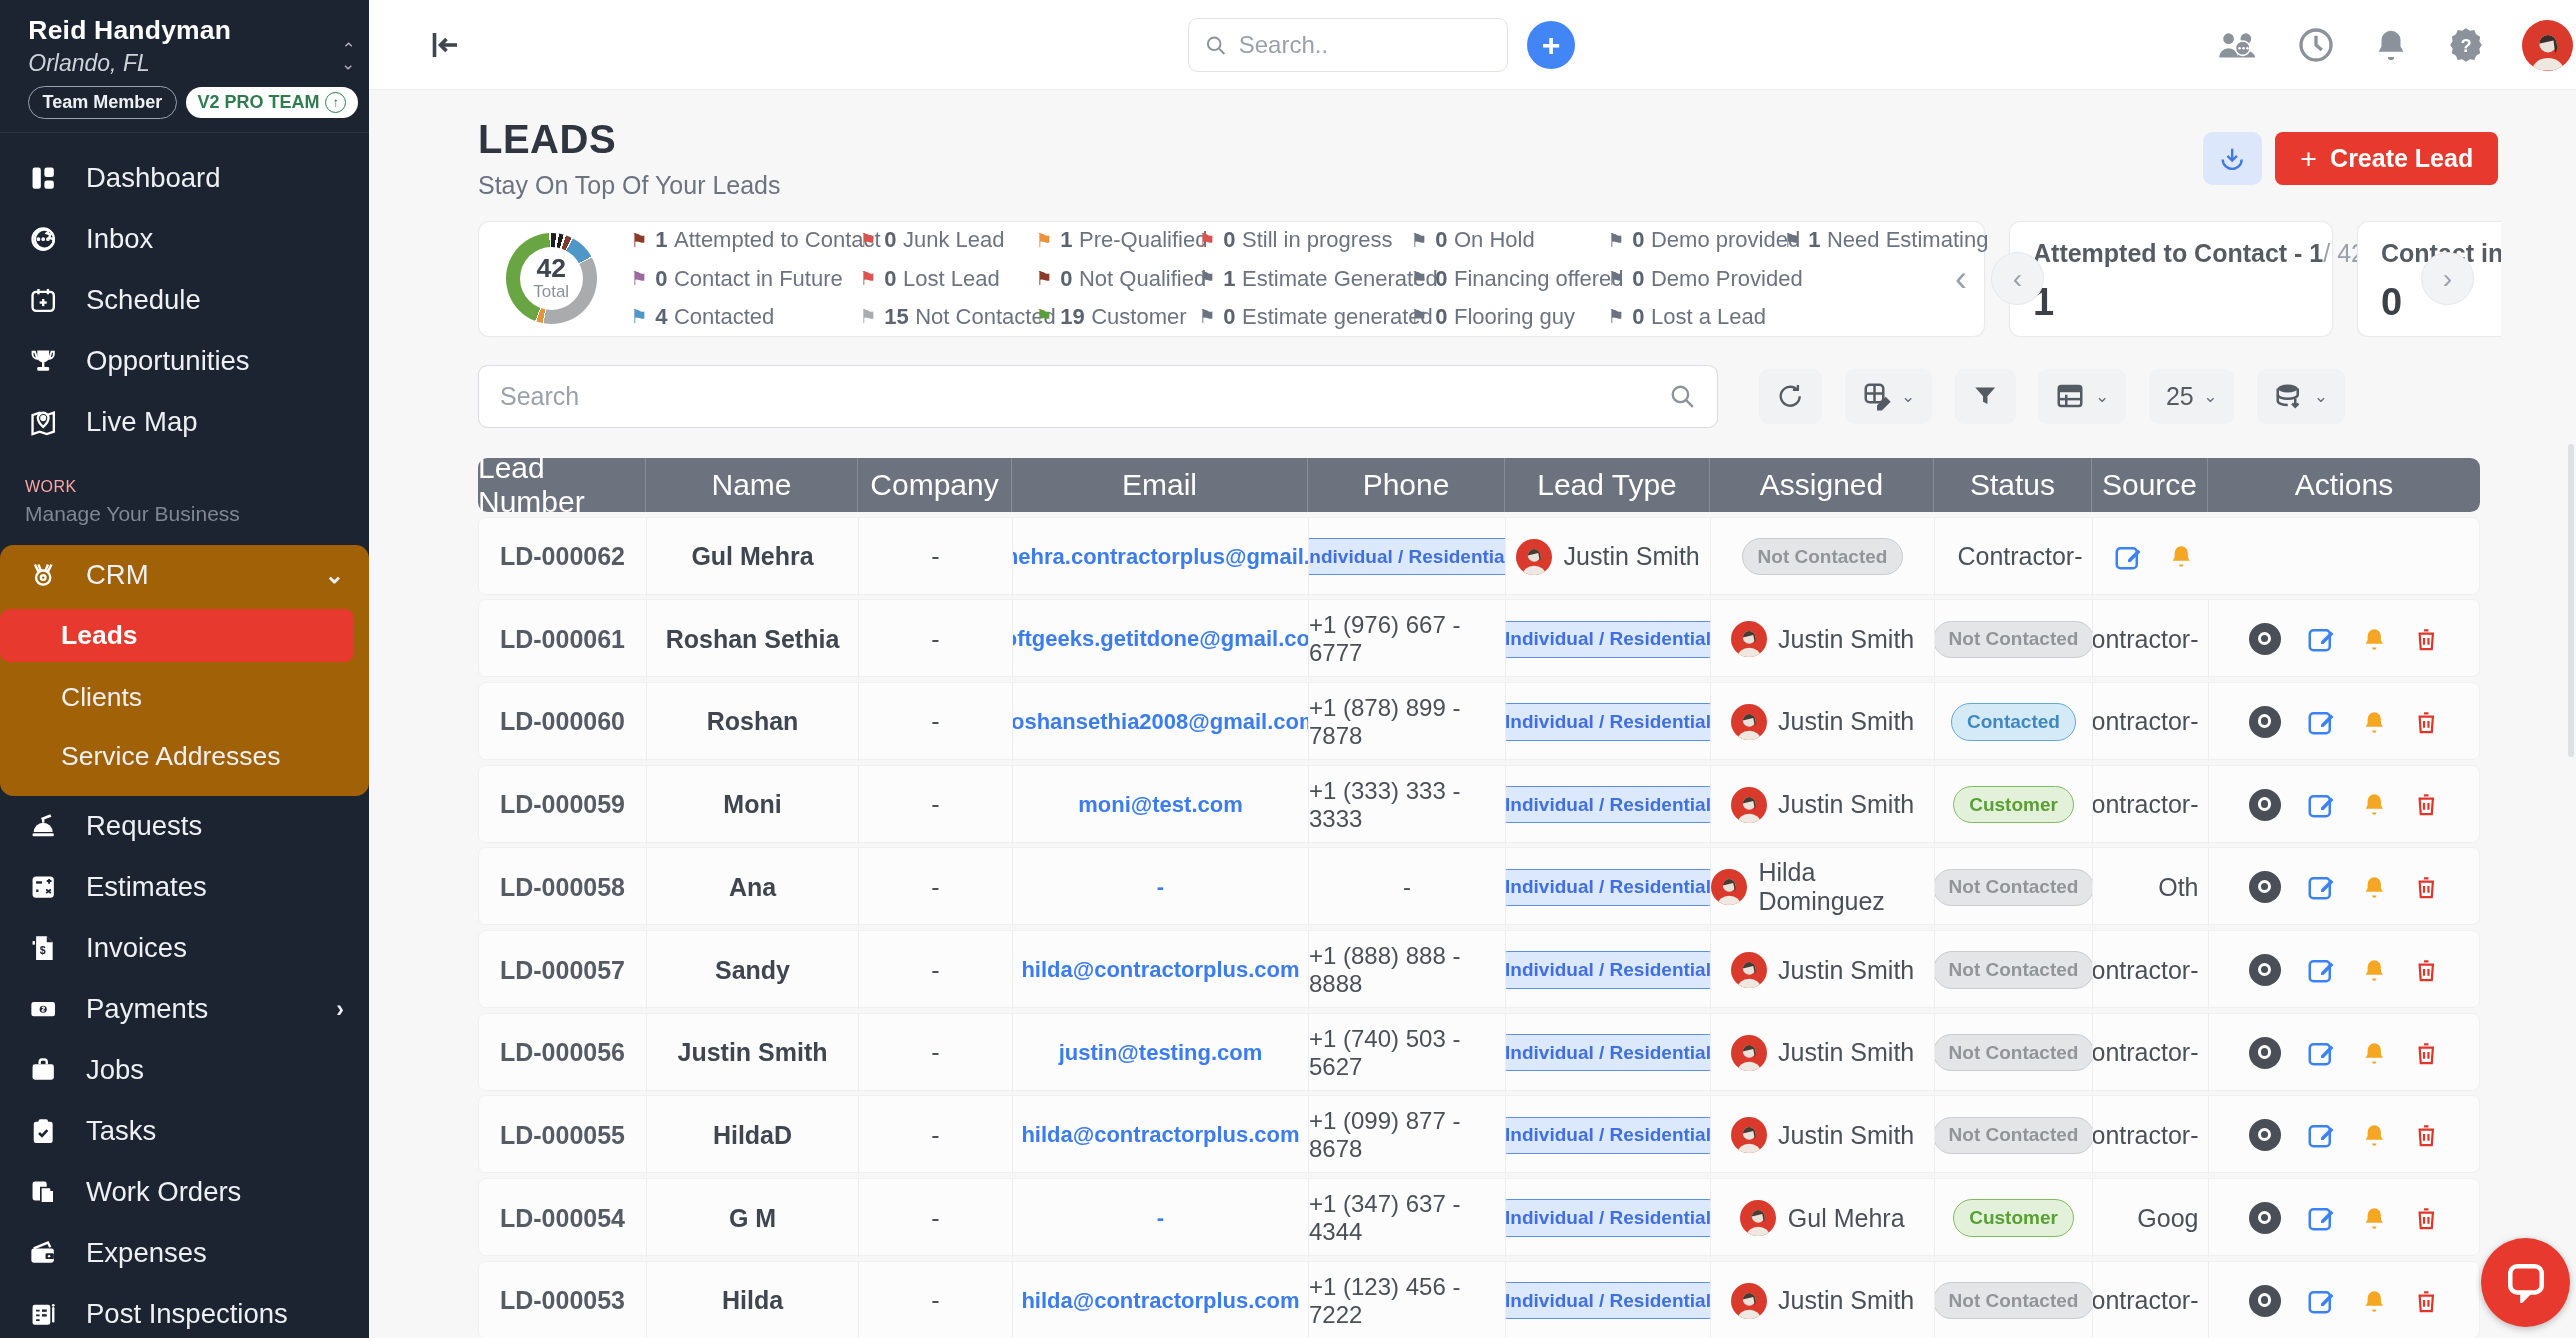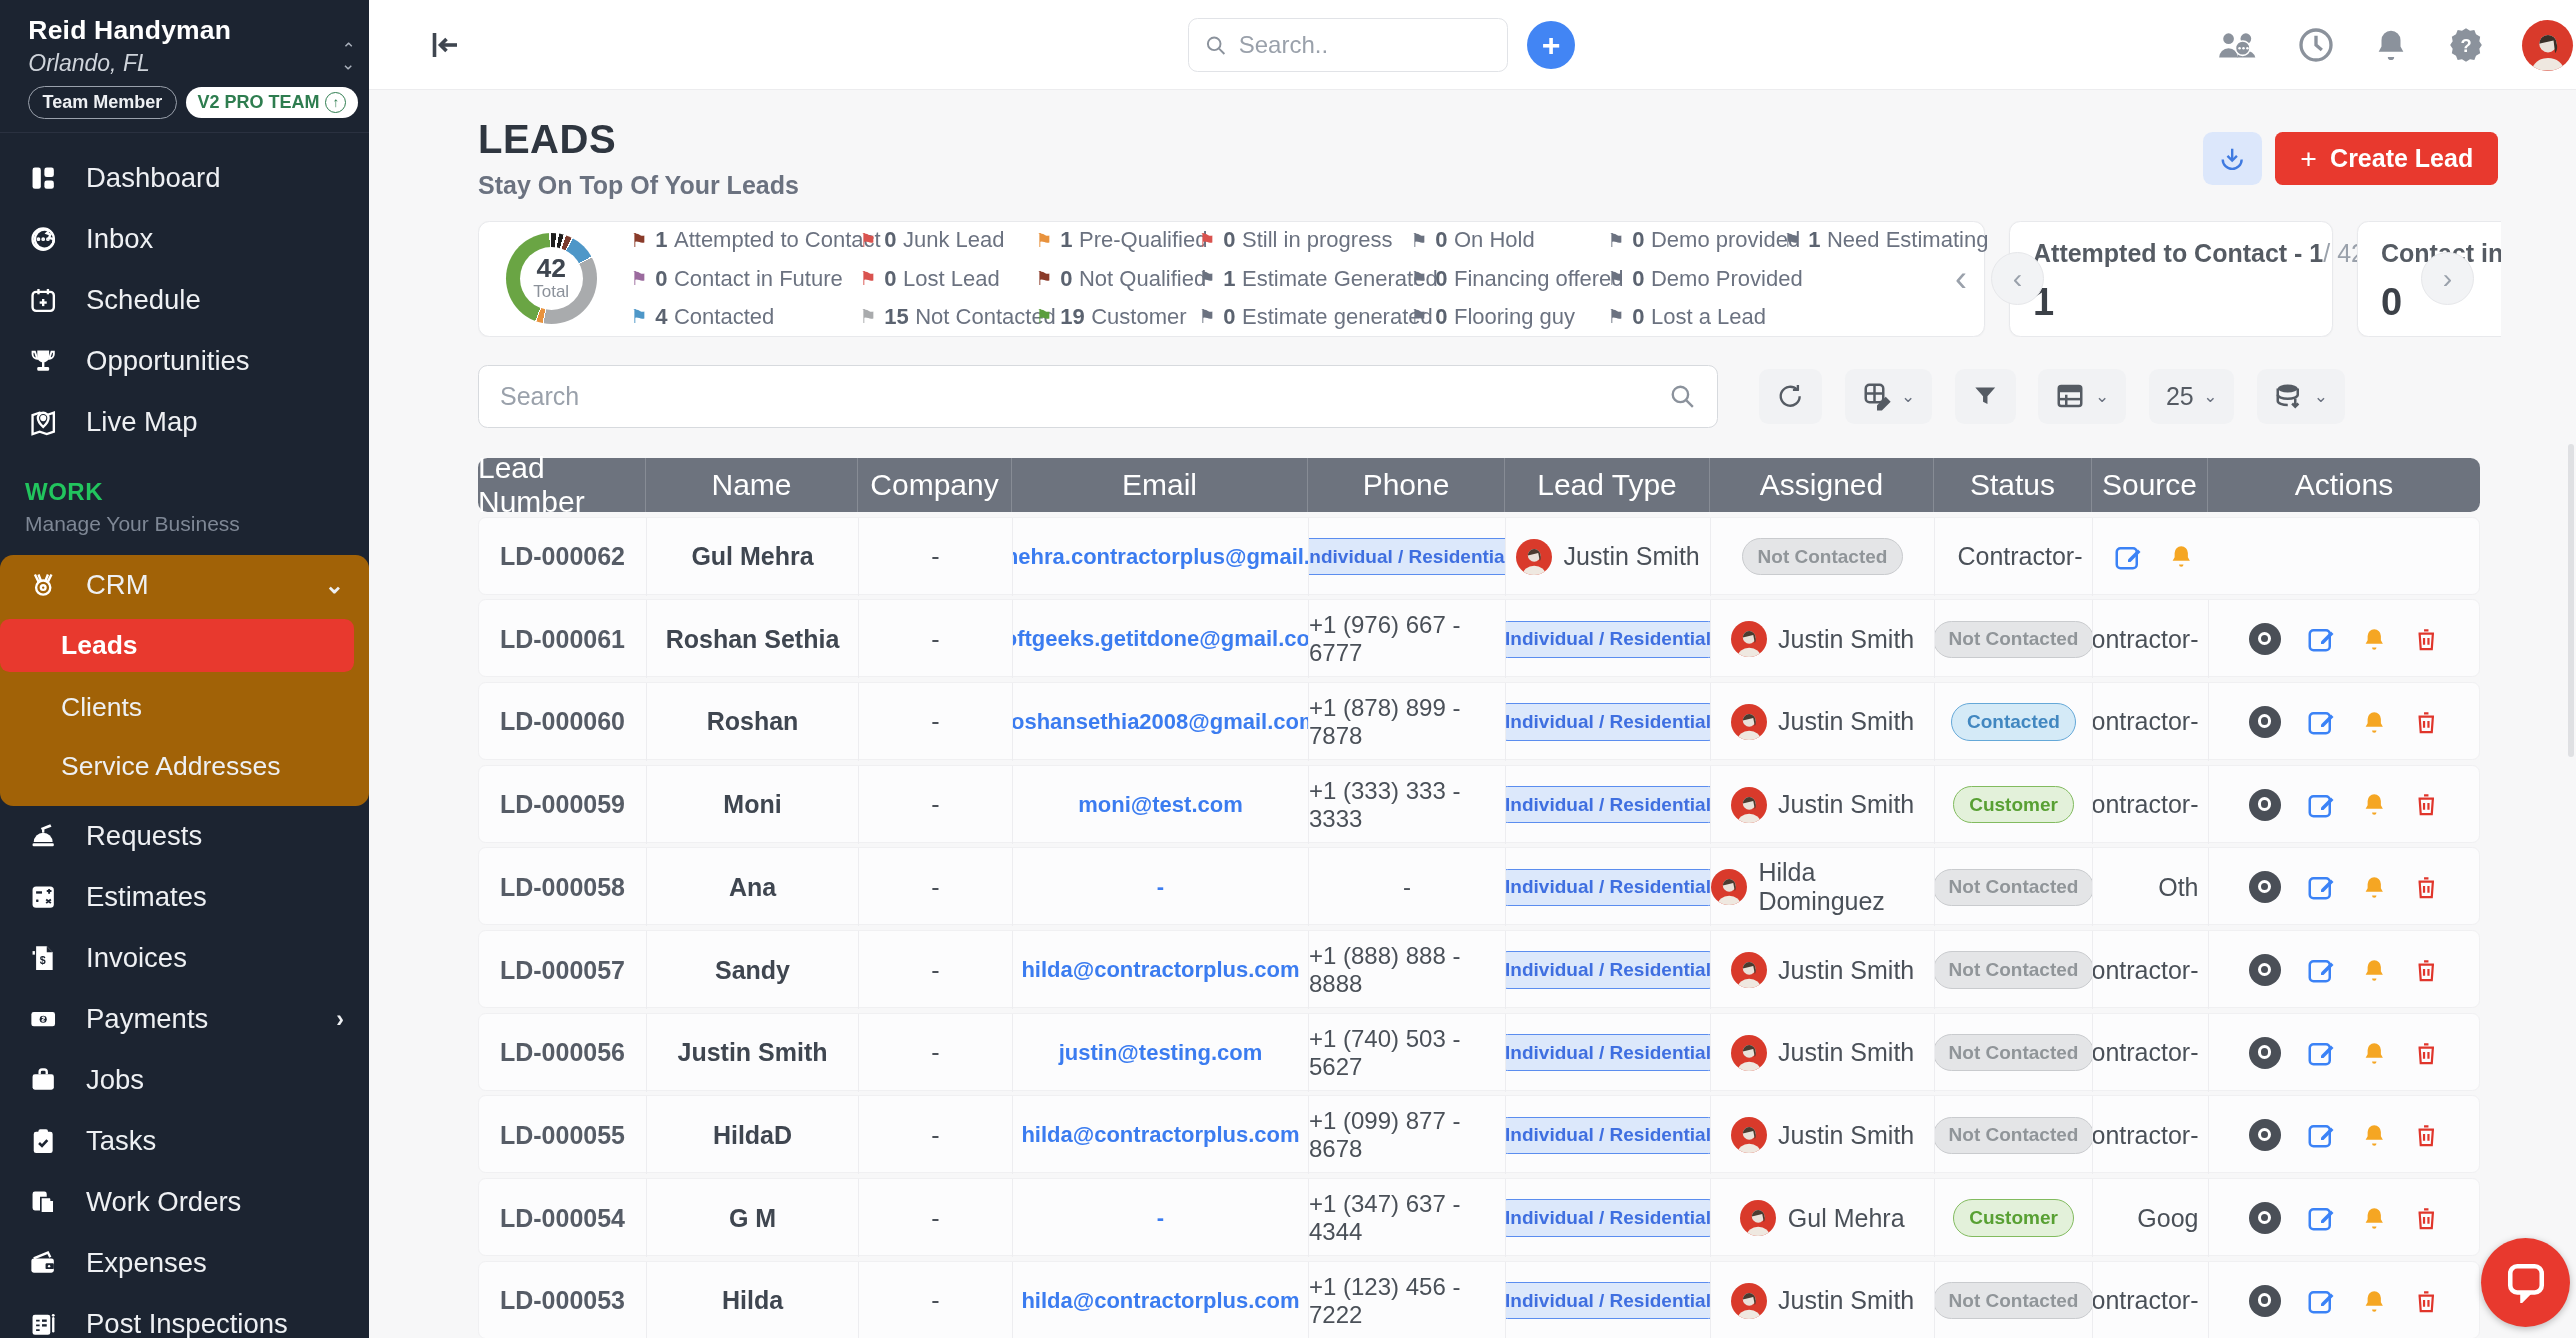--- a/index.html
+++ b/index.html
@@ -18,21 +18,21 @@
   .p-loc { color:#cfd4db; font-style:italic; font-size:23px; margin-top:3.8px; }
   .badges { display:flex; gap:9.5px; margin-top:9.5px; align-items:center; }
   .badge-outline { border:1.9px solid #9aa1ac; color:#eef0f3; font-weight:bold; font-size:18px; border-radius:947px; padding:4.7px 13.3px; white-space:nowrap; }
   .badge-pro { background:#fff; color:#2e7d4f; font-weight:bold; font-size:18px; border-radius:947px; padding:4.7px 11.4px; display:flex; align-items:center; gap:5.7px; white-space:nowrap; }
   .up-icon { width:21px; height:21px; border:1.9px solid #2e7d4f; border-radius:50%; display:inline-flex; align-items:center; justify-content:center; font-size:13.3px; font-weight:bold; }
   .updown { position:absolute; right:13.3px; top:44px; color:#aab1bc; font-size:17px; line-height:12.3px; display:flex; flex-direction:column; align-items:center; }
   .nav { padding-top:15px; }
   .nav-item { height:61px; display:flex; align-items:center; padding-left:25px; gap:25px; color:#eef0f3; font-size:27.5px; cursor:pointer; position:relative; }
   .nicon { width:36px; display:flex; justify-content:center; }
   .chev-right, .chev-down { position:absolute; right:25px; color:#eef0f3; font-size:23px; font-weight:bold; }
-  .work-label { color:#22c55e; font-weight:bold; font-size:24px; letter-spacing:0.5px; padding:25px 0 3.8px 25px; }
+  .work-label { color:#fca5a5; font-weight:normal; font-size:16px; letter-spacing:0.5px; padding:25px 0 3.8px 25px; }
   .work-sub { color:#7e8795; font-size:21px; padding:1.9px 0 9.5px 25px; }
   .crm-group { background:#a16207; border-radius:13.3px 13.3px 13.3px 13.3px; margin-top:9.5px; padding-bottom:9.5px; }
   .sub-item { height:59px; display:flex; align-items:center; padding-left:61px; color:#eef0f3; font-size:26.5px; cursor:pointer; }
   .sub-item.active { background:#e8392e; color:#fff; margin-right:15px; border-radius:9.5px; height:53px; margin-top:3.8px; margin-bottom:5.7px; font-weight:bold; }
 
   
   .main { flex:1; display:flex; flex-direction:column; position:relative; }
   .topbar { height:90px; background:#fff; display:flex; align-items:center; position:relative; border-bottom:0.9px solid #ececee; }
   .collapse-btn { position:absolute; left:57px; top:26.5px; cursor:pointer; }
   .tsearch-wrap { position:absolute; left:819px; top:18px; width:320px; height:54px; border:0.9px solid #e1e3e7; border-radius:9.5px; display:flex; align-items:center; padding:0 15px; gap:11.4px; background:#fff; }
@@ -40,21 +40,21 @@
   .tsearch-wrap input::placeholder { color:#9aa1ab; }
   .plus-btn { position:absolute; left:1158px; top:21px; width:48px; height:48px; border-radius:50%; background:#4285f4; color:#fff; font-size:32px; display:flex; align-items:center; justify-content:center; cursor:pointer; font-weight:bold; }
   .top-icons { position:absolute; right:25px; top:0; height:90px; display:flex; align-items:center; gap:36px; }
   .ticon { cursor:pointer; display:flex; }
   .avatar-lg { width:51px; height:51px; border-radius:50%; background:#d93a2b; overflow:hidden; display:flex; align-items:flex-end; justify-content:center; cursor:pointer; }
 
   .content { flex:1; padding:26.5px 97px 0 109px; position:relative; background:#f7f7f8; overflow:hidden; }
 
   .page-head { position:relative; height:104px; }
   .page-title { font-size:40px; font-weight:bold; color:#2f3640; letter-spacing:0.5px; }
-  .page-sub { font-size:25px; color:#6b7280; margin-top:9.5px;font-weight:bold; }
+  .page-sub { font-size:25px; color:#6b7280; margin-top:9.5px; }
   .head-actions { position:absolute; right:2.8px; top:15px; display:flex; gap:13.3px; }
   .dl-btn { width:59px; height:53px; background:#dce7fb; border-radius:9.5px; display:flex; align-items:center; justify-content:center; cursor:pointer; }
   .create-btn { height:53px; background:#e8392e; border:0; color:#fff; font-size:25px; font-weight:bold; border-radius:7.6px; padding:0 25px; display:flex; align-items:center; gap:13.3px; cursor:pointer; font-family:"Liberation Sans",sans-serif; }
   .create-plus { font-size:28.4px; font-weight:normal; }
 
   
   .stats-row { display:flex; gap:24px; height:116px; position:relative; width:2023px; overflow:hidden; }
   .stats-card { width:1507px; min-width:1507px; background:#fff; border:0.9px solid #e8e9ec; border-radius:11.4px; display:flex; align-items:center; padding:0 19px 0 26.5px; position:relative; box-shadow:0 0.9px 1.9px rgba(0,0,0,.03); }
   .donut { width:91px; height:91px; border-radius:50%; position:relative;
     background:conic-gradient(#1d1d1d 0deg 6deg,#fff 6deg 9.5deg,#1d1d1d 9.5deg 15.5deg,#fff 15.5deg 18.5deg,#7b3b2e 18.5deg 26.5deg,#fff 26.5deg 28deg,#4e97c8 28deg 61deg,#fff 61deg 62.5deg,#a9abad 62.5deg 190deg,#fff 190deg 191.5deg,#e8923d 191.5deg 199.5deg,#fff 199.5deg 201deg,#6aa544 201deg 357deg,#fff 357deg 360deg); }

